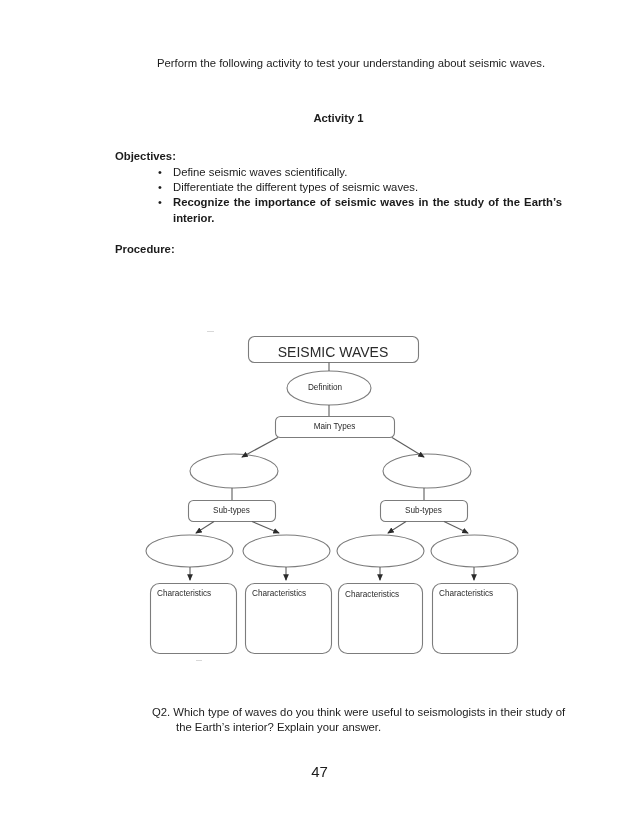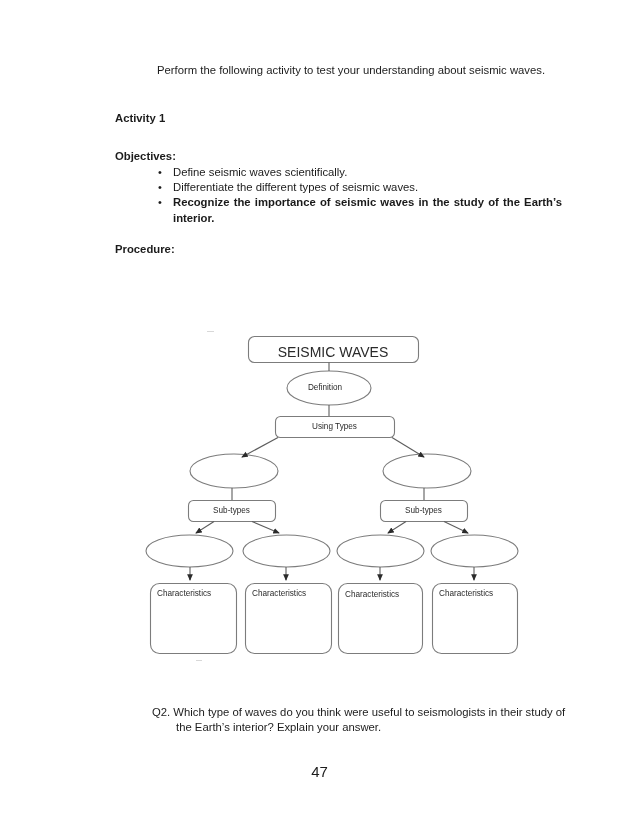--- a/index.html
+++ b/index.html
@@ -18,23 +18,23 @@
   .diagram{position:absolute;left:0;top:0;width:639px;height:832px;pointer-events:none;}
   .node-label{position:absolute;font-size:8.2px;color:#2a2a2a;font-family:"Liberation Sans",sans-serif;white-space:nowrap;}
   .pagenum{position:absolute;left:0;width:639px;text-align:center;font-size:15px;color:#1c1c1c;}
   .artifact{position:absolute;background:#d8d8d8;}
 </style>
 </head>
 <body>
 
 <div class="page">
 
-  <div class="txt body-col just indent" style="top:63px;">Perform the following activity to test your understanding about seismic waves.</div>
+  <div class="txt body-col just indent" style="top:56px;">Perform the following activity to test your understanding about seismic waves.</div>
 
-  <div class="txt body-col bold" style="top:111px;">Activity 1</div>
+  <div class="txt body-col bold" style="top:111px;text-align:center;">Activity 1</div>
 
 
   <div class="txt body-col bold" style="top:149px;">Objectives:</div>
 
   <div class="bullets" style="top:165px;">
     <div class="bullet-row">
       <span class="dot">•</span>
       <span class="btext">Define seismic waves scientifically.</span>
     </div>
     <div class="bullet-row">
@@ -101,21 +101,21 @@
 
       <line x1="190" y1="567" x2="190" y2="580" marker-end="url(#ah)"></line>
       <line x1="286" y1="567" x2="286" y2="580" marker-end="url(#ah)"></line>
       <line x1="380" y1="567" x2="380" y2="580" marker-end="url(#ah)"></line>
       <line x1="474" y1="567" x2="474" y2="580" marker-end="url(#ah)"></line>
     </g>
   </svg>
 
   <div class="node-label" style="left:248px;top:344px;width:170px;text-align:center;font-size:14px;">SEISMIC WAVES</div>
   <div class="node-label" style="left:284px;top:383px;width:82px;text-align:center;">Definition</div>
-  <div class="node-label" style="left:275px;top:422px;width:119px;text-align:center;">Using Types</div>
+  <div class="node-label" style="left:275px;top:422px;width:119px;text-align:center;">Main Types</div>
   <div class="node-label" style="left:188px;top:506px;width:87px;text-align:center;">Sub-types</div>
   <div class="node-label" style="left:380px;top:506px;width:87px;text-align:center;">Sub-types</div>
   <div class="node-label" style="left:157px;top:589px;">Characteristics</div>
   <div class="node-label" style="left:252px;top:589px;">Characteristics</div>
   <div class="node-label" style="left:345px;top:590px;">Characteristics</div>
   <div class="node-label" style="left:439px;top:589px;">Characteristics</div>
 
   <div class="txt" style="left:152px;top:705px;width:398px;padding-left:24px;text-indent:-24px;">
     <span>Q2.</span>
     <span>Which type of waves do you think were useful to seismologists in their study of the Earth’s interior? Explain your answer.</span>

